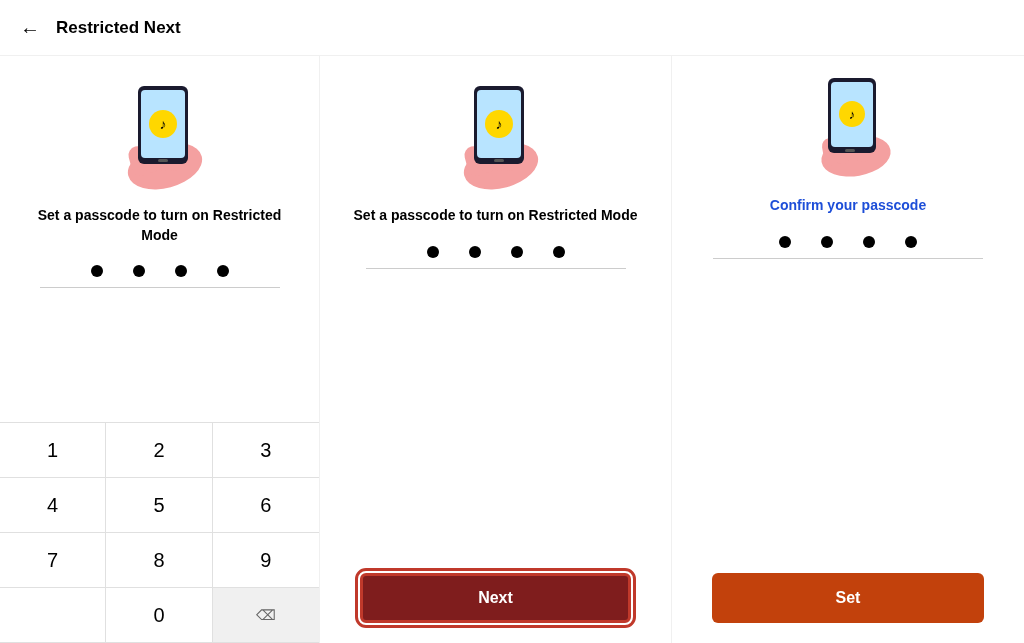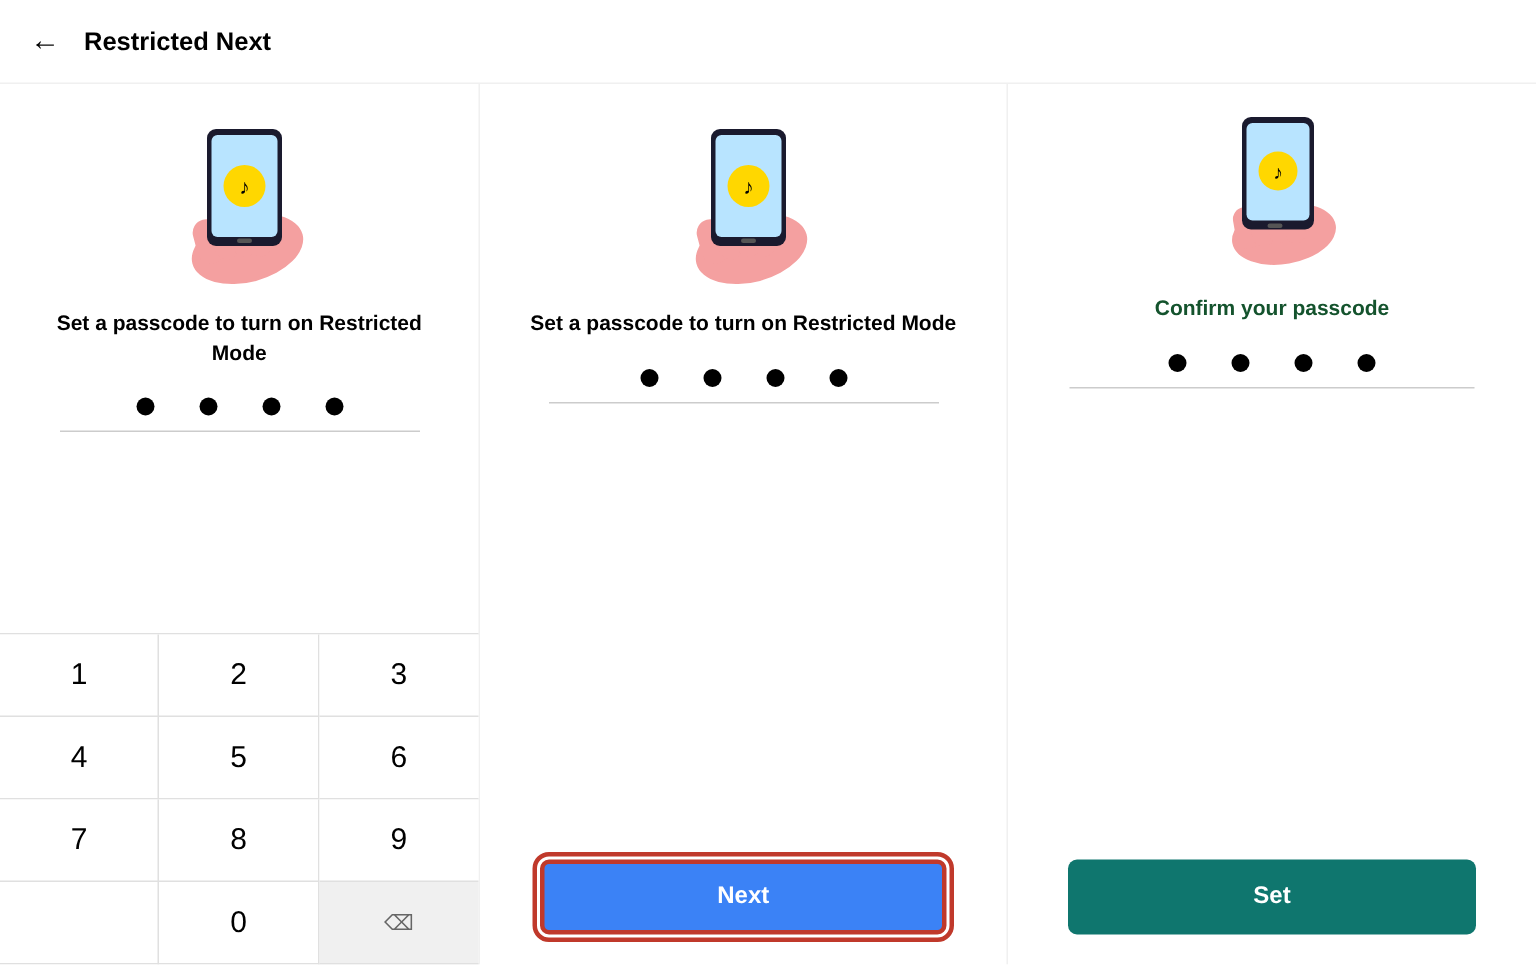--- a/index.html
+++ b/index.html
@@ -165,21 +165,21 @@
 
     .next-btn-area {
       margin-top: auto;
       width: 100%;
       padding: 10px 20px 20px;
     }
 
     .next-btn {
       width: 100%;
       height: 50px;
-      background: #3b82f6;
+      background: #7f1d1d;
       color: #fff;
       font-size: 16px;
       font-weight: 600;
       border: 3px solid #c0392b;
       border-radius: 6px;
       cursor: pointer;
       outline: 3px solid #c0392b;
       outline-offset: 2px;
     }
 
@@ -198,21 +198,21 @@
       margin-top: 10px;
       display: flex;
       align-items: center;
       justify-content: center;
     }
 
     .confirm-label {
       font-size: 14px;
       font-weight: 700;
       text-align: center;
-      color: #14532d;
+      color: #1d4ed8;
       margin-top: 10px;
       margin-bottom: 20px;
       line-height: 1.4;
     }
 
     .passcode-dots-right {
       display: flex;
       gap: 30px;
       margin-bottom: 10px;
     }
@@ -225,21 +225,21 @@
 
     .set-btn-area {
       margin-top: auto;
       width: 100%;
       padding: 10px 20px 20px;
     }
 
     .set-btn {
       width: 100%;
       height: 50px;
-      background: #0f766e;
+      background: #c2410c;
       color: #fff;
       font-size: 16px;
       font-weight: 600;
       border: none;
       border-radius: 6px;
       cursor: pointer;
     }
 
     
     .phone-svg {

